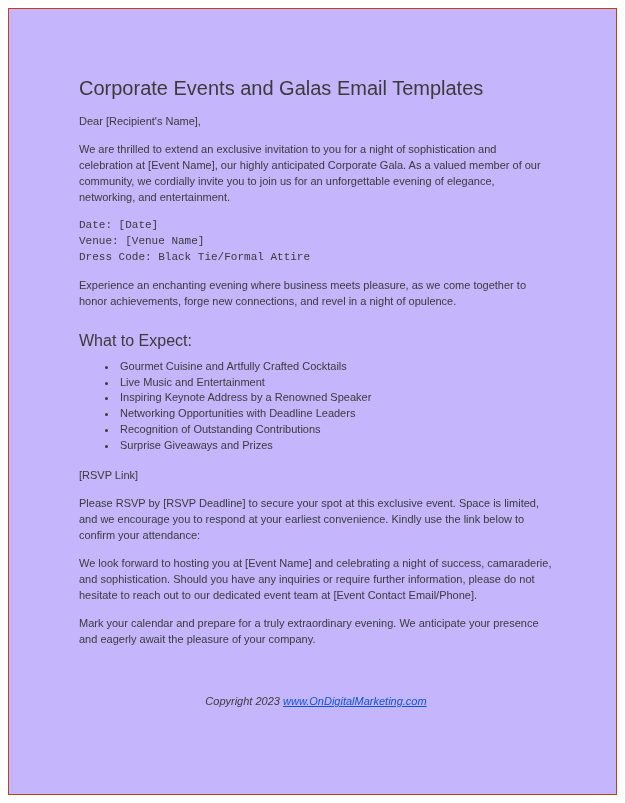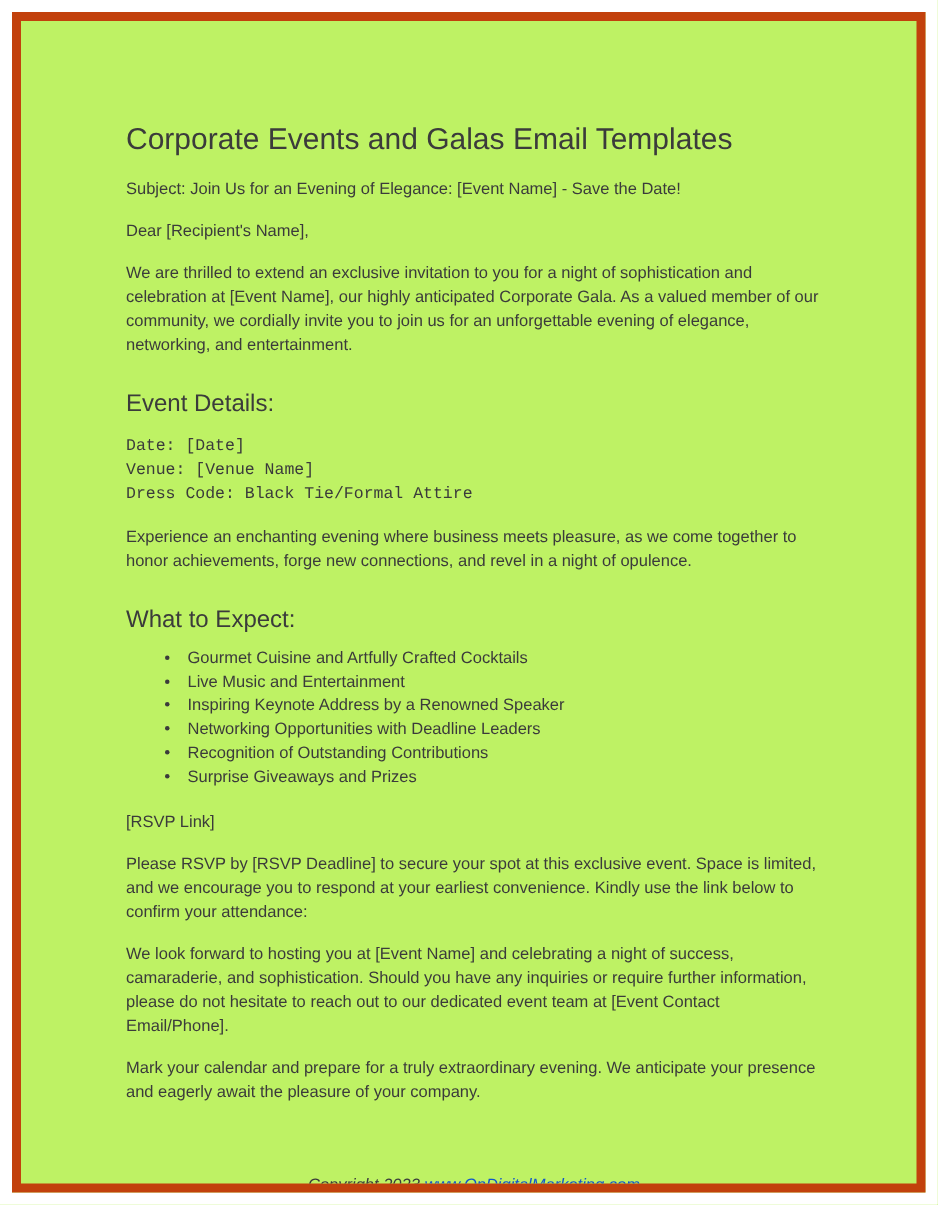--- a/index.html
+++ b/index.html
@@ -8,22 +8,22 @@
     background: #ffffff;
     width: 625px;
     height: 803px;
   }
   .page-frame {
     position: absolute;
     left: 8px;
     top: 8px;
     right: 8px;
     bottom: 8px;
-    background: #bef264;
-    border: 6px solid #c2410c;
+    background: #c4b5fd;
+    border: 1px solid #c2410c;
     box-sizing: border-box;
     overflow: hidden;
   }
   .content {
     padding: 66px 63px 0 70px;
     font-family: "Liberation Sans", sans-serif;
     font-size: 11px;
     line-height: 16px;
     color: #3b3b3b;
   }
@@ -73,27 +73,25 @@
   }
 </style>
 </head>
 <body>
 
 <div class="page-frame">
   <div class="content">
 
     <h1 class="doc-title">Corporate Events and Galas Email Templates</h1>
 
-    <p class="body-text">Subject: Join Us for an Evening of Elegance: [Event Name] - Save the Date!</p>
 
     <p class="body-text">Dear [Recipient's Name],</p>
 
     <p class="body-text">We are thrilled to extend an exclusive invitation to you for a night of sophistication and celebration at [Event Name], our highly anticipated Corporate Gala. As a valued member of our community, we cordially invite you to join us for an unforgettable evening of elegance, networking, and entertainment.</p>
 
-    <h2 class="section-heading">Event Details:</h2>
 
     <div class="detail-lines">
       <div class="detail-line">Date: [Date]</div>
       <div class="detail-line">Venue: [Venue Name]</div>
       <div class="detail-line">Dress Code: Black Tie/Formal Attire</div>
     </div>
 
     <p class="body-text">Experience an enchanting evening where business meets pleasure, as we come together to honor achievements, forge new connections, and revel in a night of opulence.</p>
 
     <h2 class="section-heading">What to Expect:</h2>

